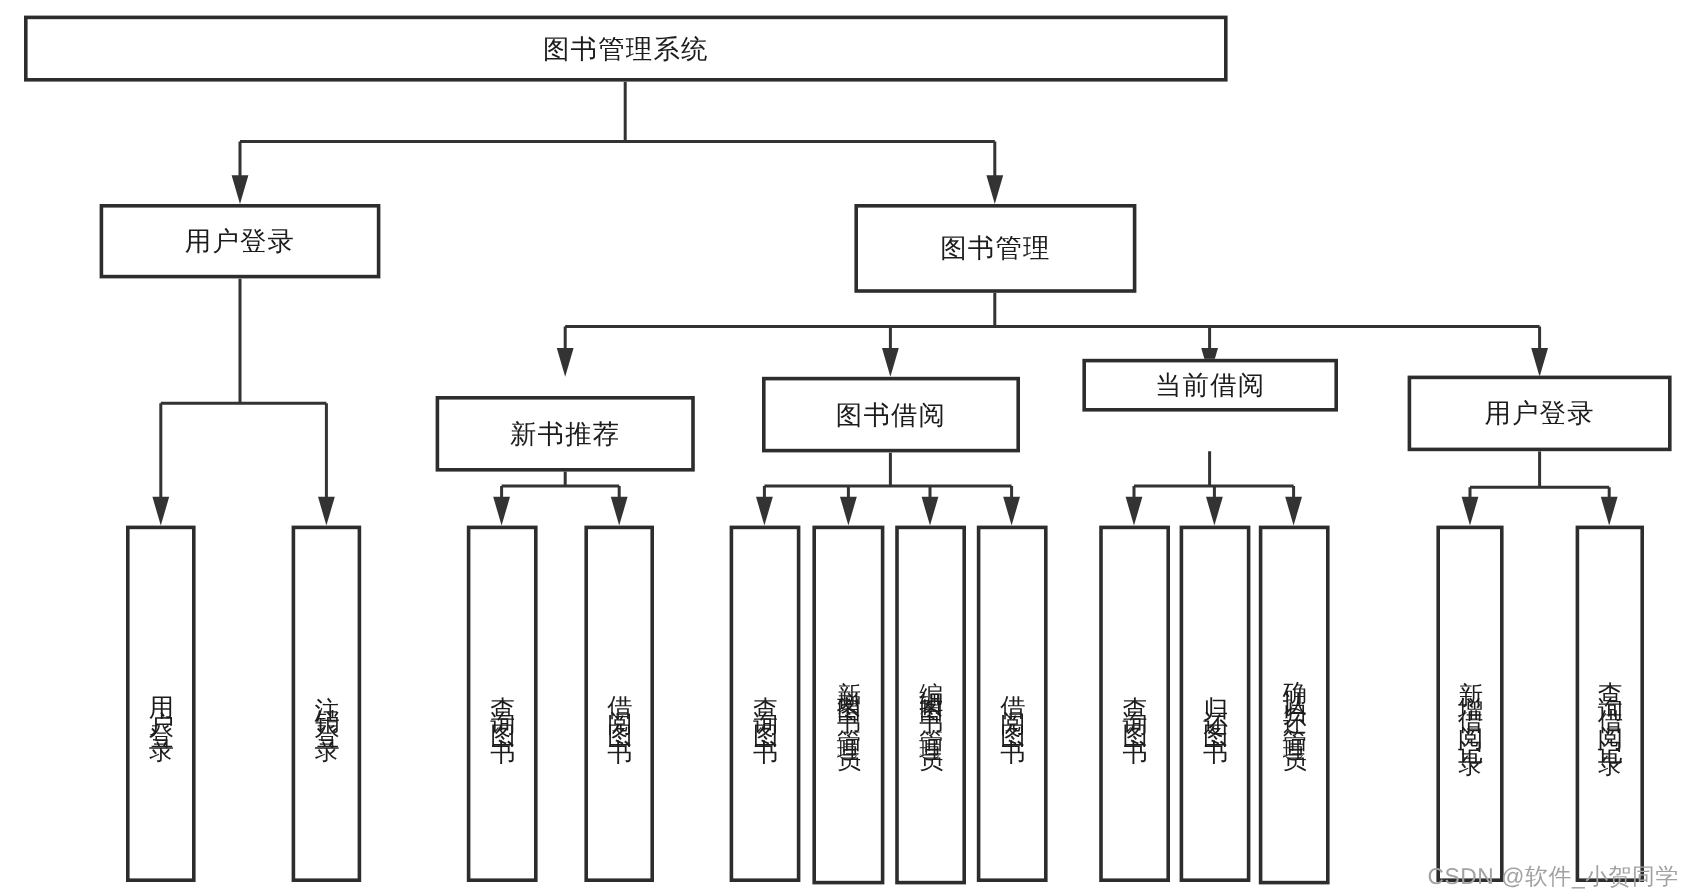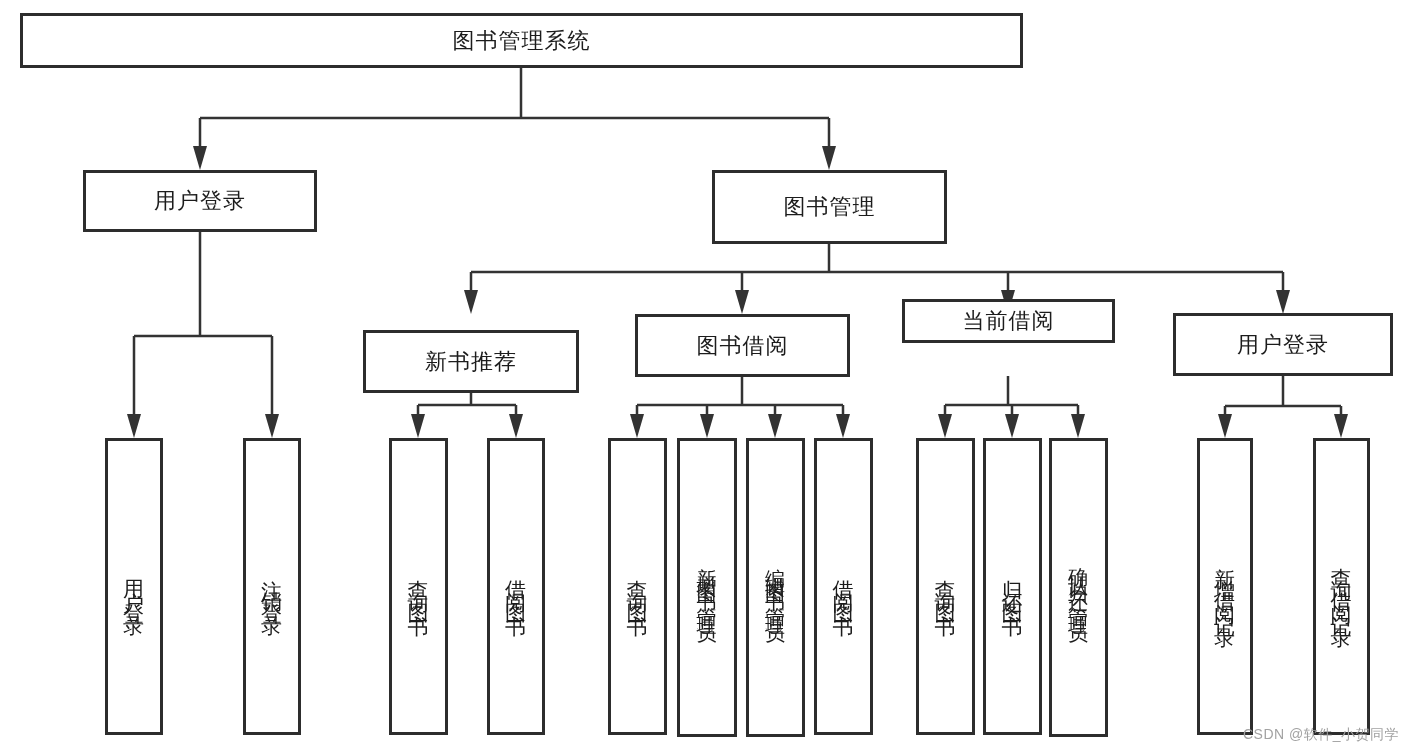--- a/index.html
+++ b/index.html
@@ -32,21 +32,21 @@
     display:block;
   }
   .vtext.long{
     font-size:20px;
     letter-spacing:8px;
   }
   #watermark{
     position:absolute;
     right:6px;bottom:3px;
     color:#a2a2a2;
-    font-size:14px;
+    font-size:19px;
     letter-spacing:0.5px;
     white-space:nowrap;
   }
 </style>
 </head>
 <body>
 
 <div id="stage">
 
   <svg id="connector-layer" viewBox="0 0 1405 747" xmlns="http://www.w3.org/2000/svg">

